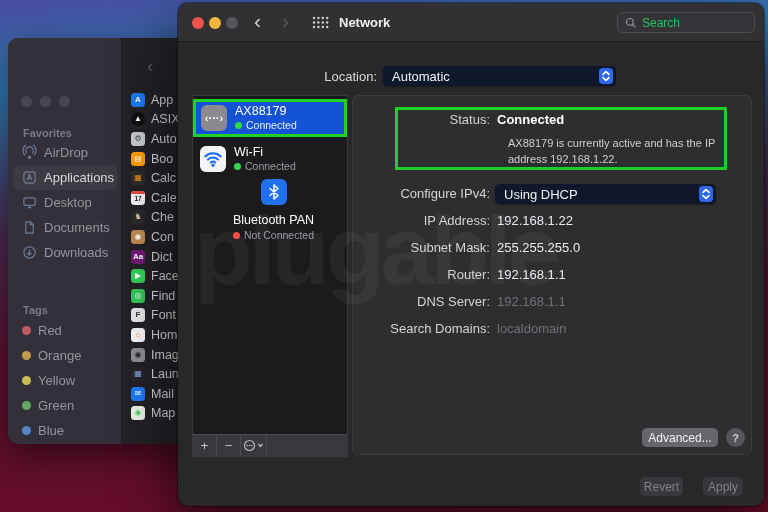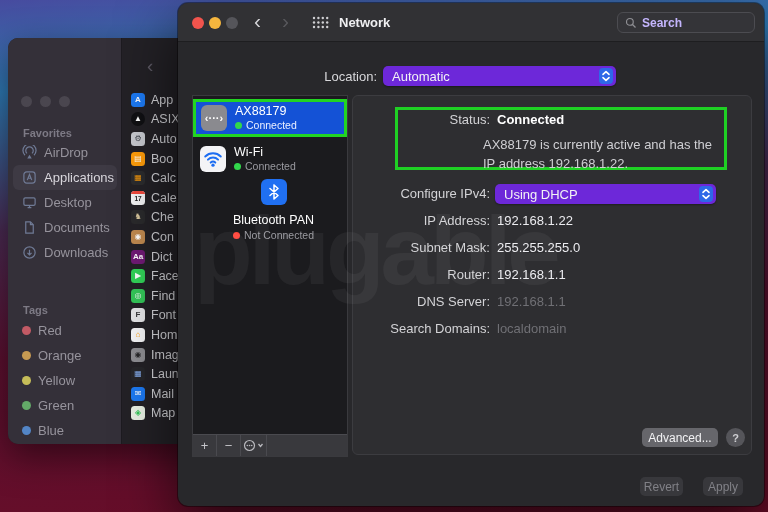--- a/index.html
+++ b/index.html
@@ -39,24 +39,24 @@
   .tl.red{left:14px;background:#f2544d;}
   .tl.yel{left:31px;background:#f5b63e;}
   .tl.gry{left:48px;background:#55555a;}
   .nav-chev{position:absolute;top:7px;font-size:21px;line-height:1;font-weight:400;}
   .nav-back{left:76px;color:#d6d6da;}
   .nav-fwd{left:104px;color:#58585c;}
   .grid-ic{position:absolute;left:134px;top:13px;}
   .win-title{position:absolute;left:161px;top:12px;font-size:13px;font-weight:700;color:#f0f0f2;text-align:right;}
   .searchbox{position:absolute;left:439px;top:9px;width:138px;height:21px;border-radius:6px;background:#343438;
              border:1px solid #4c4c51;display:flex;align-items:center;gap:5px;padding:0 7px;}
-  .searchbox .ph{font-size:12px;color:#c4b5fd;font-weight:bold;}
+  .searchbox .ph{font-size:12px;color:#22c55e;}
 
   .loc-label{position:absolute;left:100px;top:66px;width:99px;text-align:right;font-size:13px;color:#d8d8db;}
-  .dropdown{position:absolute;height:20px;background:#6d28d9;border-radius:5px;display:flex;align-items:center;
+  .dropdown{position:absolute;height:20px;background:#0f172a;border-radius:5px;display:flex;align-items:center;
             padding-left:9px;font-size:13px;color:#f2f2f4;box-shadow:0 1px 2px rgba(0,0,0,.35);}
   .dd-loc{left:205px;top:63px;width:233px;}
   .dd-ipv4{left:317px;top:181px;width:221px;}
   .stepper{position:absolute;right:3px;top:2px;width:14px;height:16px;border-radius:4px;background:#2e68e8;
            display:flex;align-items:center;justify-content:center;}
 
   .svc-list{position:absolute;left:14px;top:92px;width:156px;height:362px;background:#1b1b1e;border:1px solid #3a3a3e;}
   .svc-row{position:absolute;left:0;right:0;display:flex;align-items:center;gap:8px;padding-left:7px;}
   .svc-row.sel{background:#1452d6;border:3px solid #22d422;padding-left:5px;}
   .svc-icon{width:26px;height:26px;border-radius:6px;flex:none;display:flex;align-items:center;justify-content:center;}
@@ -72,21 +72,21 @@
               color:#c6c6cb;font-size:13px;}
 
   .pane{position:absolute;left:174px;top:92px;width:400px;height:360px;background:#2e2e31;
         border:1px solid #3c3c40;border-radius:6px;}
   .statusbox{position:absolute;left:217px;top:104px;width:332px;height:63px;border:3px solid #1fd024;}
   .frow{position:absolute;left:162px;width:400px;height:18px;display:flex;align-items:flex-start;}
   .flabel{width:150px;text-align:right;color:#d3d3d6;font-size:13px;flex:none;}
   .fvalue{margin-left:7px;color:#ececf0;font-size:13px;}
   .fvalue.bold{font-weight:700;color:#ffffff;}
   .fvalue.dim,.flabel + .dim{color:#707075;}
-  .status-desc{position:absolute;left:305px;top:133px;width:242px;font-size:13px;line-height:1.45;color:#cfcfd3;}
+  .status-desc{position:absolute;left:330px;top:133px;width:242px;font-size:11px;line-height:1.45;color:#cfcfd3;}
 
   .btn{display:flex;align-items:center;justify-content:center;border-radius:5px;font-size:12px;}
   .btn-advanced{position:absolute;left:464px;top:425px;width:76px;height:19px;background:#66666b;color:#f2f2f4;}
   .btn-help{position:absolute;left:548px;top:425px;width:19px;height:19px;border-radius:50%;background:#55555a;
             color:#cfcfd3;font-size:11px;font-weight:700;}
   .btn-footer{position:absolute;top:474px;height:19px;background:#38383c;color:#818187;}
   .btn-revert{left:462px;width:43px;}
   .btn-apply{left:525px;width:40px;}
 
   .watermark{position:absolute;left:16px;top:200px;font-size:96px;font-weight:800;letter-spacing:-4px;

